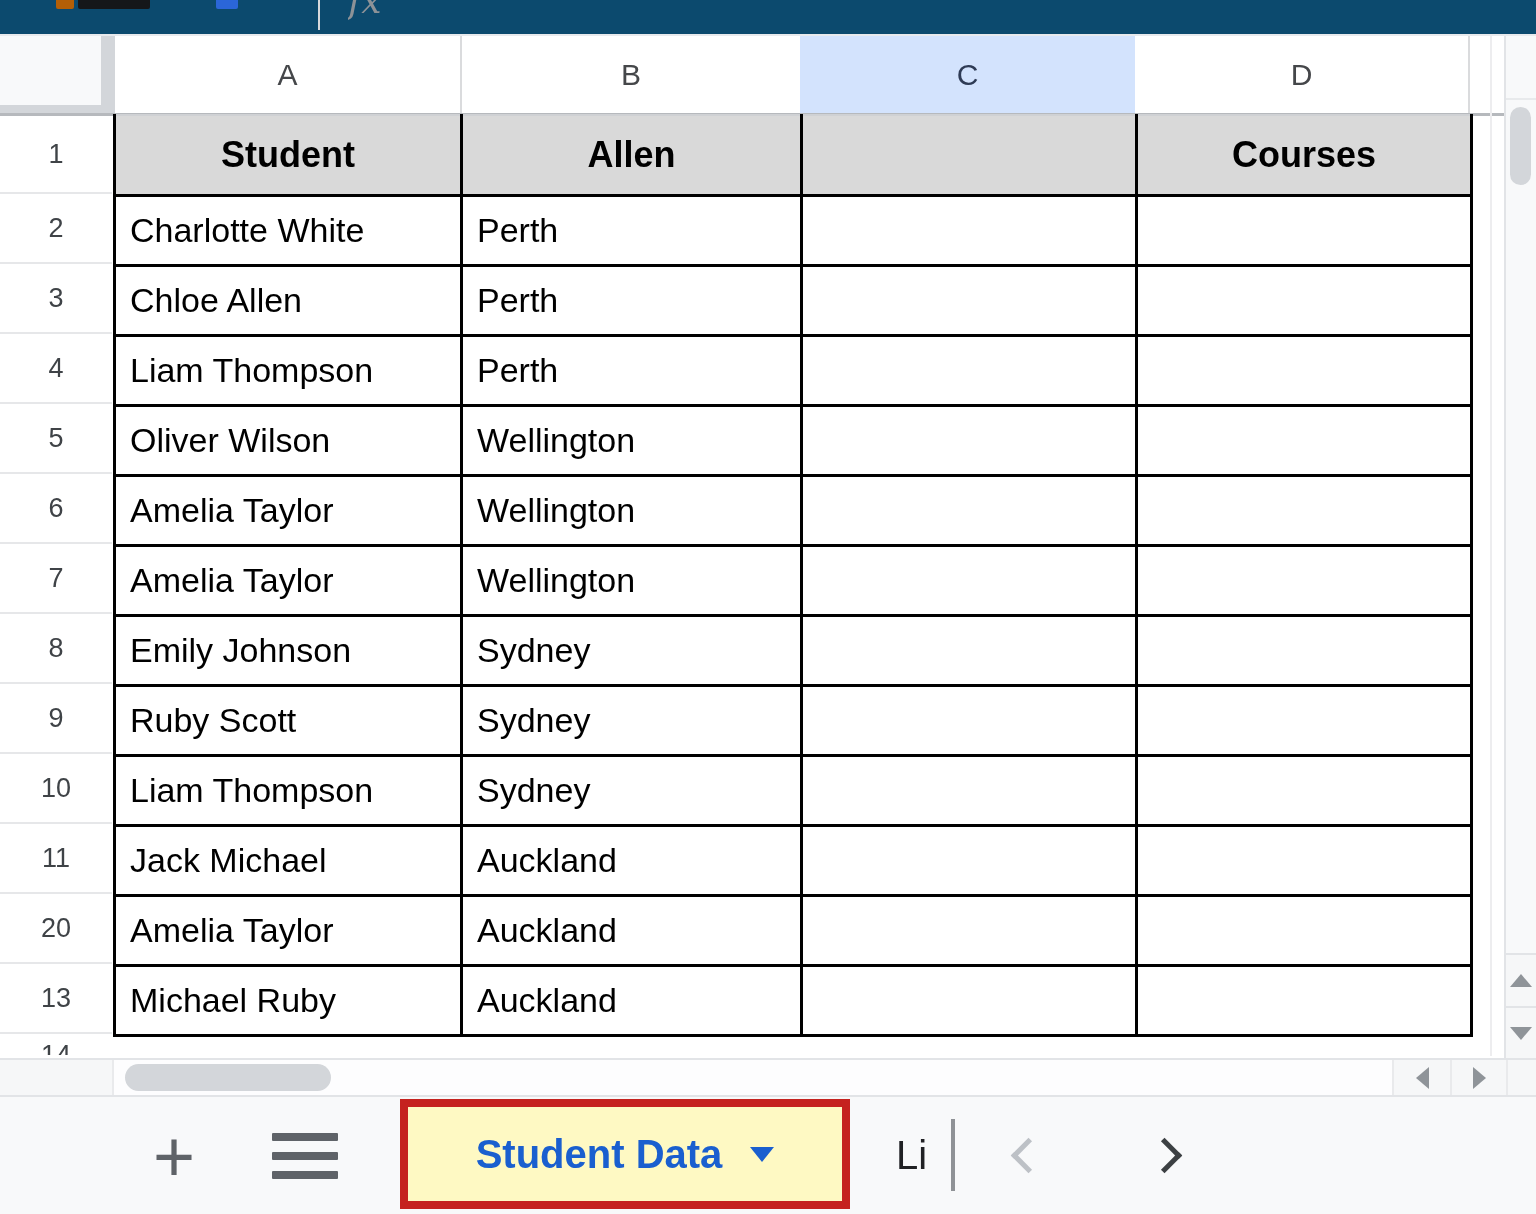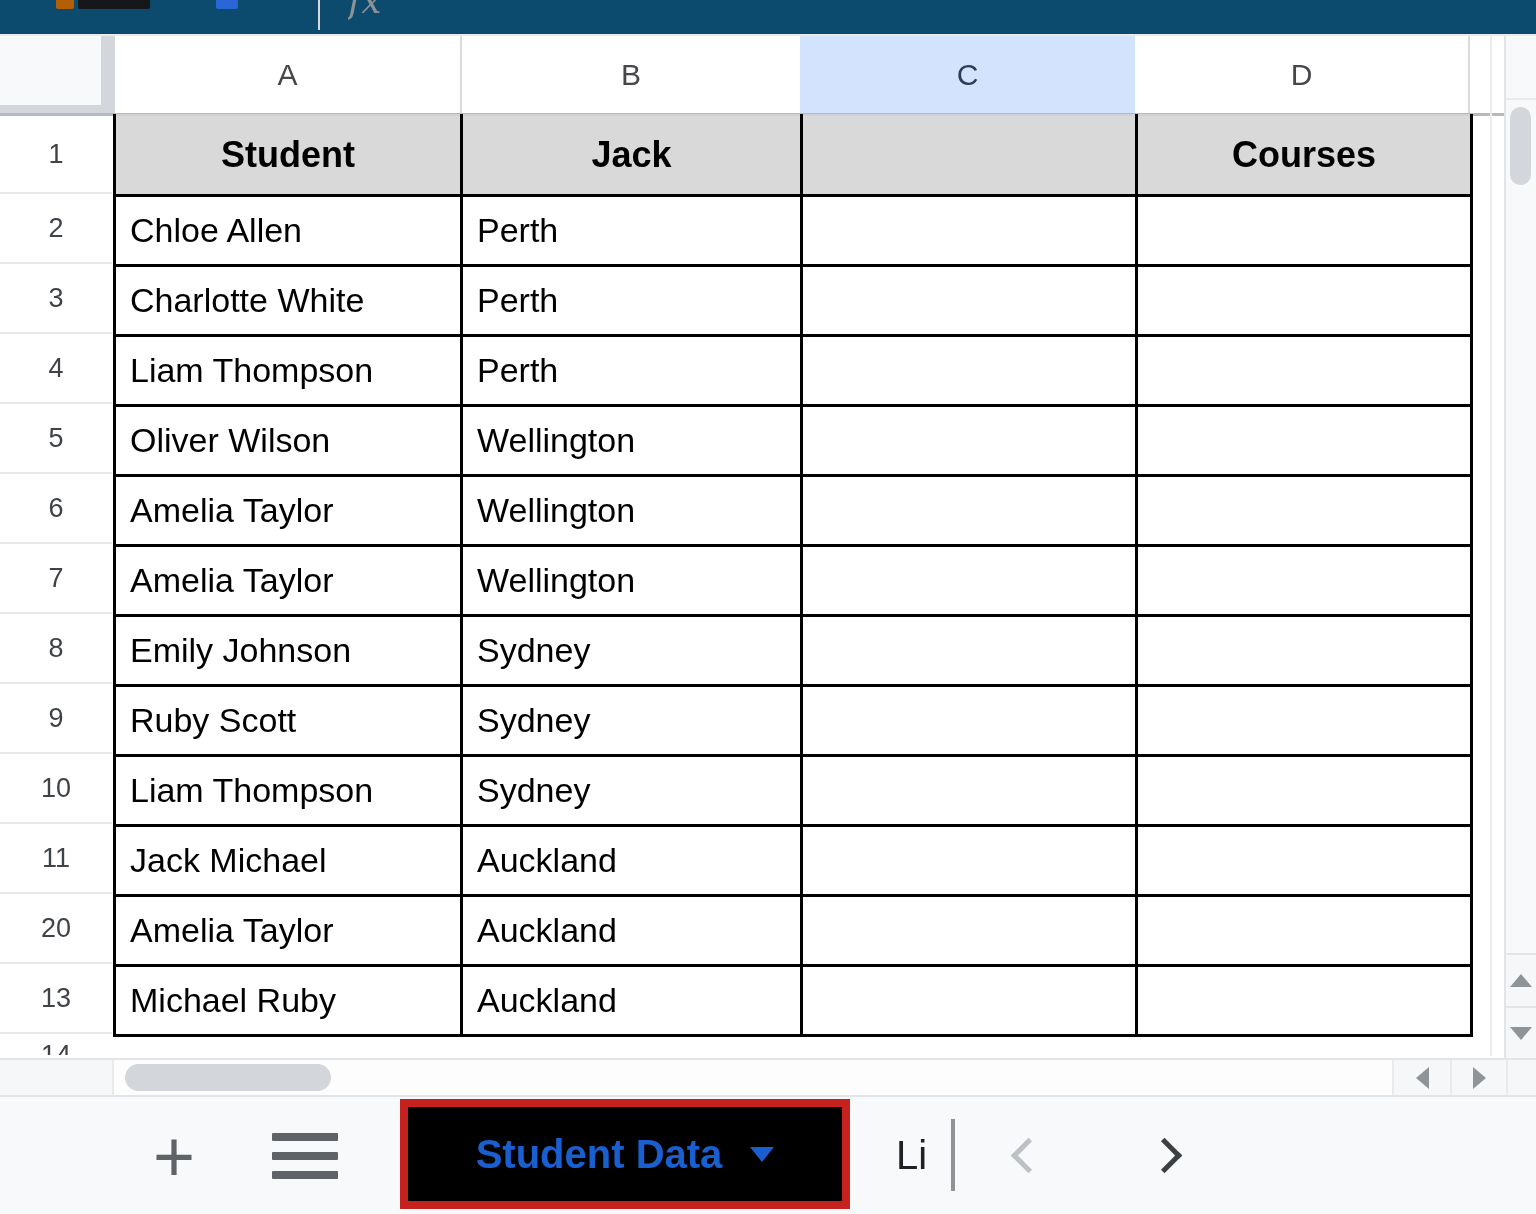--- a/index.html
+++ b/index.html
@@ -96,21 +96,21 @@
   .tabbar { position: absolute; left: 0; top: 1097px; width: 1536px; height: 117px; background: #f8f9fa; }
   .add-sheet-btn { position: absolute; left: 134px; top: 0; width: 80px; height: 117px;
                    display: flex; align-items: center; justify-content: center;
                    font-size: 72px; font-weight: 300; color: #5f6368; }
   .all-sheets-btn { position: absolute; left: 272px; top: 36px; width: 66px; height: 46px;
                     display: flex; flex-direction: column; justify-content: space-between; }
   .all-sheets-btn .bar { height: 8px; background: #5f6368; border-radius: 1px; }
   .annotation-box { position: absolute; left: 400px; top: 2px; width: 450px; height: 110px;
                     border: 8px solid #c5221f; }
   .active-tab { position: absolute; left: 0; top: 0; width: 434px; height: 94px;
-                background: #000000; display: flex; align-items: center; justify-content: center; gap: 28px; }
+                background: #fef9c3; display: flex; align-items: center; justify-content: center; gap: 28px; }
   .active-tab-label { font-size: 40px; font-weight: 700; color: #1a5fcf; }
   .tab-caret { width: 0; height: 0; border-left: 12px solid transparent; border-right: 12px solid transparent;
                border-top: 15px solid #1a5fcf; }
   .partial-tab { position: absolute; left: 896px; top: 0; height: 117px;
                  display: flex; align-items: center; font-size: 40px; font-weight: 500; color: #202124; }
   .text-cursor { position: absolute; left: 951px; top: 22px; width: 4px; height: 72px; background: #8f9296; }
   .nav-btn { position: absolute; top: 34px; width: 48px; height: 48px;
              display: flex; align-items: center; justify-content: center; }
   .nav-prev { left: 1000px; }
   .nav-next { left: 1144px; }
@@ -164,34 +164,34 @@
   <table class="sheet-table">
     <colgroup>
         <col class="c1">
         <col class="c2">
         <col class="c3">
         <col class="c4">
       </colgroup>
     <thead>
       <tr class="header-row">
         <th>Student</th>
-        <th>Jack</th>
+        <th>Allen</th>
         <th></th>
         <th>Courses</th>
       </tr>
     </thead>
     <tbody>
         <tr>
+          <td>Charlotte White</td>
+          <td>Perth</td>
+          <td></td>
+          <td></td>
+        </tr>
+        <tr>
           <td>Chloe Allen</td>
-          <td>Perth</td>
-          <td></td>
-          <td></td>
-        </tr>
-        <tr>
-          <td>Charlotte White</td>
           <td>Perth</td>
           <td></td>
           <td></td>
         </tr>
         <tr>
           <td>Liam Thompson</td>
           <td>Perth</td>
           <td></td>
           <td></td>
         </tr>

